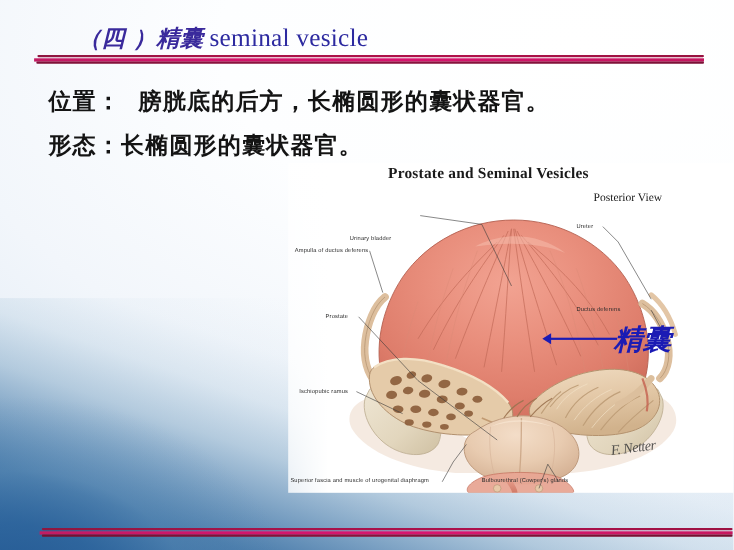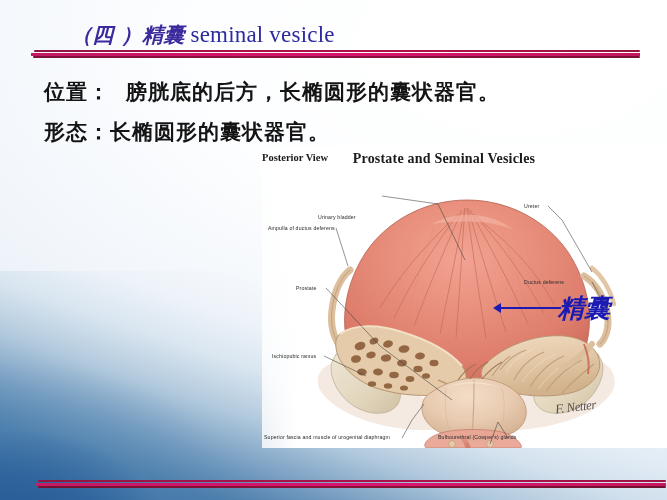--- a/index.html
+++ b/index.html
@@ -124,25 +124,25 @@
     width: 340px;
     text-align: center;
     font-family: "Liberation Serif", serif;
     font-weight: bold;
     font-size: 14px;
     color: #1a1a1a;
     letter-spacing: 0.2px;
   }
   #fig-subtitle {
     position: absolute;
-    left: 0; top: 4px;
+    left: 0; top: 27px;
     width: 340px;
-    text-align: left;
+    text-align: right;
     font-family: "Liberation Serif", serif;
-    font-weight: bold;
+    font-weight: normal;
     font-size: 10.5px;
     color: #1a1a1a;
   }
 
   
   .lbl {
     position: absolute;
     font-family: "Liberation Sans", sans-serif;
     font-size: 5.2px;
     color: #2b2b2b;

